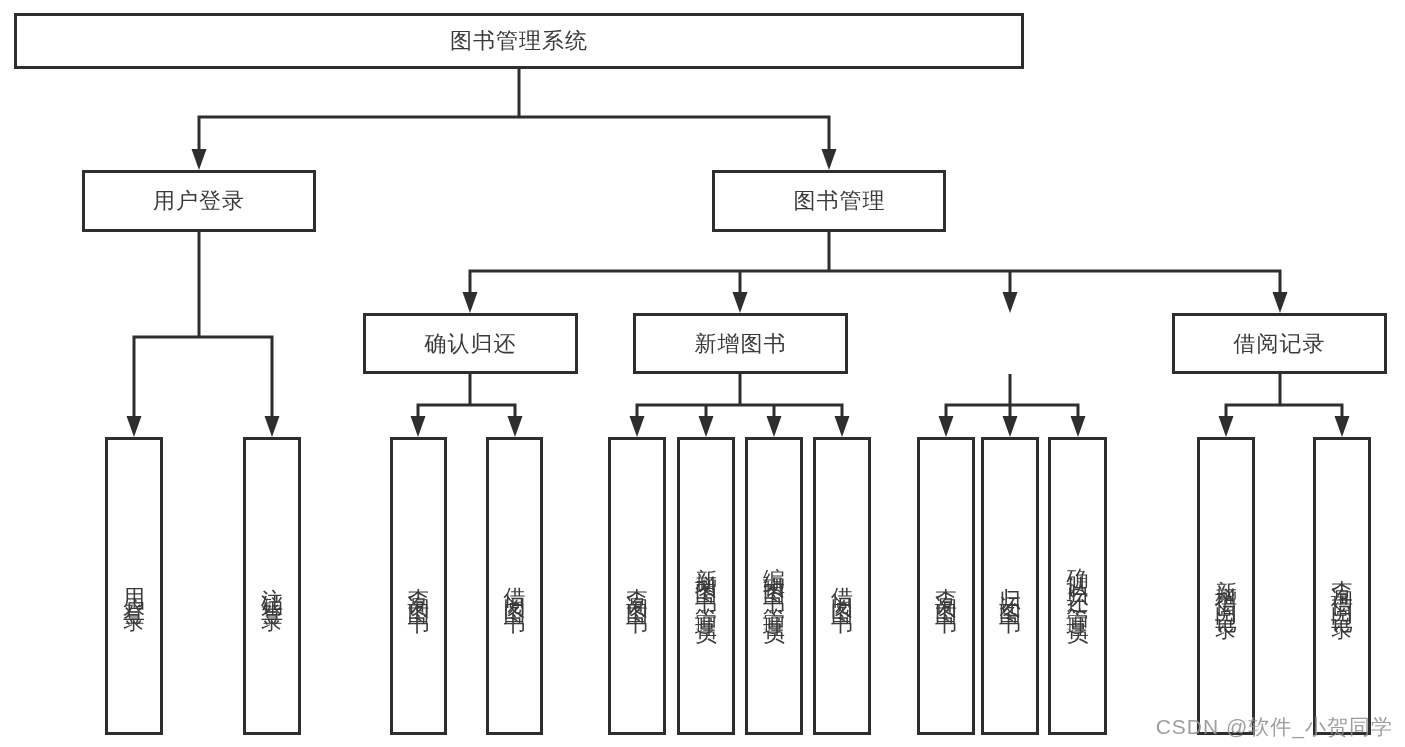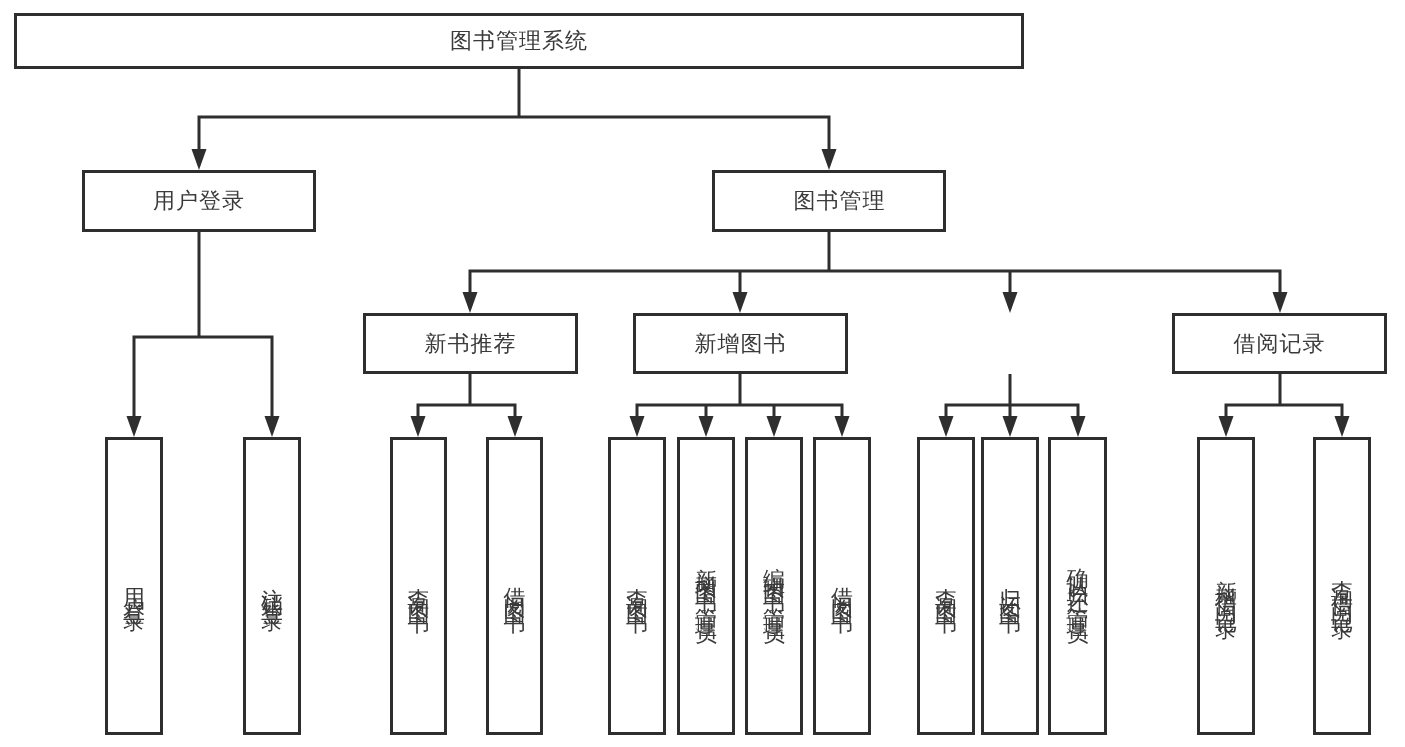--- a/index.html
+++ b/index.html
@@ -113,21 +113,21 @@
   </div>
 
   <div class="box hbox" style="left:82px; top:170px; width:234px; height:62px;">
     <span>用户登录</span>
   </div>
   <div class="box hbox" style="left:712px; top:170px; width:234px; height:62px;padding-left:21px;">
     <span>图书管理</span>
   </div>
 
   <div class="box hbox" style="left:363px; top:313px; width:215px; height:61px;">
-    <span>新书推荐</span>
+    <span>确认归还</span>
   </div>
   <div class="box hbox" style="left:633px; top:313px; width:215px; height:61px;">
     <span>新增图书</span>
   </div>
   <div class="box hbox" style="left:1172px; top:313px; width:215px; height:61px;">
     <span>借阅记录</span>
   </div>
 
   <div class="box vbox" style="left:105px; top:437px; width:58px; height:298px;">
     <span class="vtext">用户登录</span>
@@ -166,14 +166,15 @@
     <span class="vtext">确认归还（管理员）</span>
   </div>
 
   <div class="box vbox" style="left:1197px; top:437px; width:58px; height:298px;">
     <span class="vtext">新增借阅记录</span>
   </div>
   <div class="box vbox" style="left:1313px; top:437px; width:58px; height:298px;">
     <span class="vtext">查询借阅记录</span>
   </div>
 
+  <div class="watermark">CSDN @软件_小贺同学</div>
 
 </div>
 
 </body></html>

